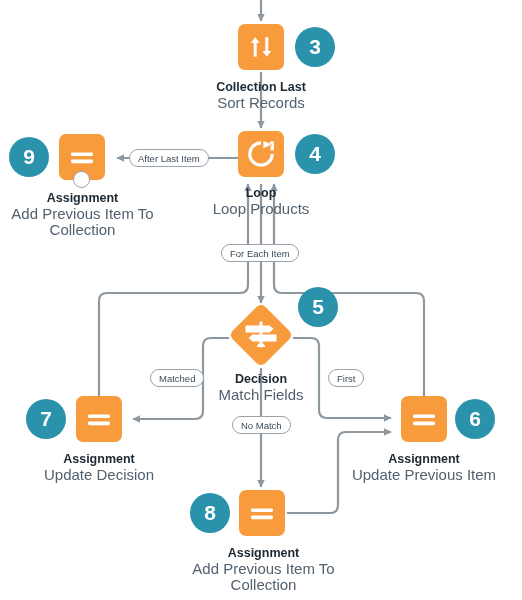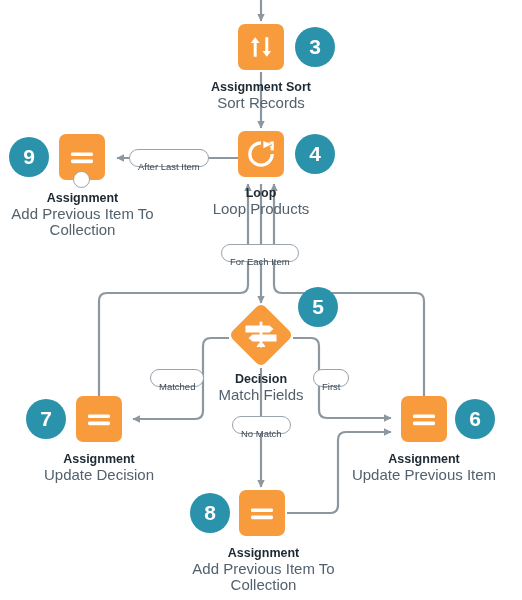--- a/index.html
+++ b/index.html
@@ -91,21 +91,21 @@
   .pill {
     position: absolute;
     background: #ffffff;
     border: 1.3px solid #9aa3ab;
     border-radius: 11px;
     color: #3c4a57;
     font-size: 9.5px;
     height: 18px;
     line-height: 17px;
     text-align: center;
-    padding: 8px 8px;
+    padding: 0 8px;
     box-sizing: border-box;
     white-space: nowrap;
   }
   .endcircle {
     position: absolute;
     width: 17px;
     height: 17px;
     border-radius: 50%;
     background: #ffffff;
     border: 1.6px solid #9aa3ab;
@@ -151,21 +151,21 @@
     <div class="icon-box" style="left:238px; top:24px;">
       <svg width="46" height="46" viewBox="0 0 46 46">
         <g fill="#ffffff">
           <path d="M17.2 13.2 L21.6 19.0 L18.7 19.0 L18.7 32.8 L15.7 32.8 L15.7 19.0 L12.8 19.0 Z"></path>
           <path d="M28.8 32.8 L24.4 27.0 L27.3 27.0 L27.3 13.2 L30.3 13.2 L30.3 27.0 L33.2 27.0 Z"></path>
         </g>
       </svg>
     </div>
     <div class="badge" style="left:295px; top:27px;">3</div>
     <div class="lbl" style="left:161px; top:79px; width:200px;">
-      <span class="t">Assignment Sort</span>
+      <span class="t">Collection Last</span>
       <span class="s">Sort Records</span>
     </div>
   </div>
 
   <div class="node">
     <div class="icon-box" style="left:238px; top:131px;">
       <svg width="46" height="46" viewBox="0 0 46 46">
         <path d="M23 11.8 A11.2 11.2 0 1 0 34.2 23" fill="none" stroke="#ffffff" stroke-width="3.2" stroke-linecap="butt"></path>
         <path d="M30.6 11.4 L34.8 11.4 L34.8 15.6 Z M34.8 11.4 L34.8 18.2 L28.4 11.4 Z" fill="#ffffff"></path>
         <rect x="32.6" y="10.4" width="3.2" height="9" fill="#ffffff"></rect>
@@ -257,17 +257,17 @@
       <span class="s">Collection</span>
     </div>
   </div>
 
   <div class="pill" style="left:129px; top:149px;">After Last Item</div>
 
   <div class="pill" style="left:221px; top:237px;margin-top:7px;">For Each Item</div>
 
   <div class="pill" style="left:150px; top:369px;">Matched</div>
 
-  <div class="pill" style="left:313px; top:369px;">First</div>
+  <div class="pill" style="left:328px; top:369px;">First</div>
 
   <div class="pill" style="left:232px; top:416px;">No Match</div>
 
 </div>
 
 </body></html>

